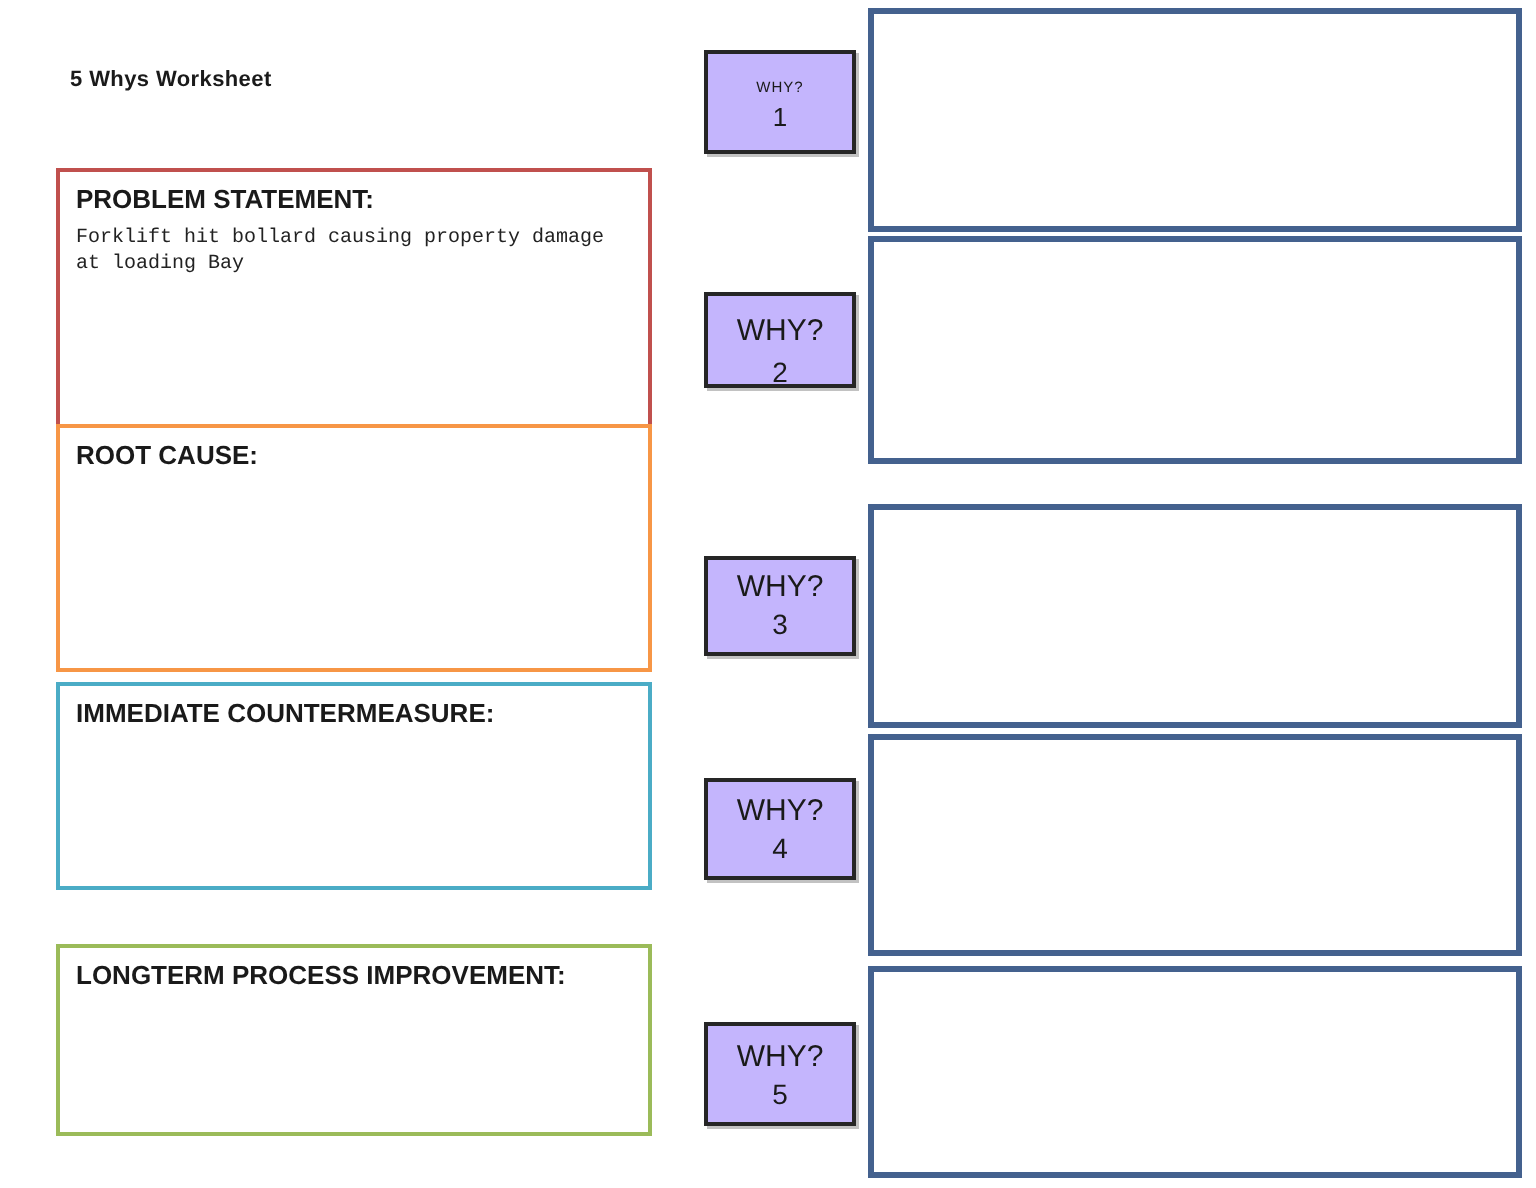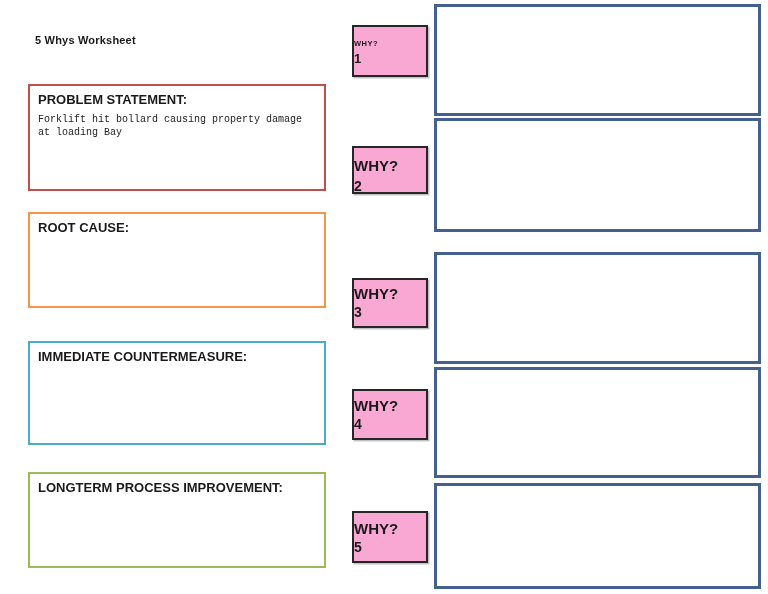--- a/index.html
+++ b/index.html
@@ -27,47 +27,47 @@
   
   .section-box {
     position: absolute;
     left: 28px;
     width: 298px;
     background: #ffffff;
     border: 2px solid #888;
     box-sizing: border-box;
     padding: 6px 8px;
   }
-  .section-box--problem        { top: 84px;  height: 107px; }
-  .section-box--root           { top: 212px; height: 96px; }
+  .section-box--problem        { top: 84px;  height: 130px; }
+  .section-box--root           { top: 212px; height: 124px; }
   .section-box--countermeasure { top: 341px; height: 104px; }
   .section-box--improvement    { top: 472px; height: 96px; }
   .section-label {
     font-size: 13px;
     font-weight: 700;
     color: #1a1a1a;
     line-height: 1.25;
   }
   .section-content {
     margin-top: 5px;
     font-family: Liberation Mono, monospace;
     font-size: 10px;
     color: #222;
     line-height: 1.3;
   }
   
   .why-box {
     position: absolute;
     left: 352px;
     width: 76px;
-    background: #f9a8d4;
+    background: #c4b5fd;
     border: 2px solid #262626;
     box-sizing: border-box;
-    text-align: left;
-    font-weight: 700;
+    text-align: center;
+    font-weight: 400;
     color: #1a1a1a;
     box-shadow: 1.5px 1.5px 0 rgba(120,120,120,0.45);
     overflow: visible;
   }
   .why-box--1 { top: 25px;  height: 52px; }
   .why-box--2 { top: 146px; height: 48px; }
   .why-box--3 { top: 278px; height: 50px; }
   .why-box--4 { top: 389px; height: 51px; }
   .why-box--5 { top: 511px; height: 52px; }
   .why-label {

